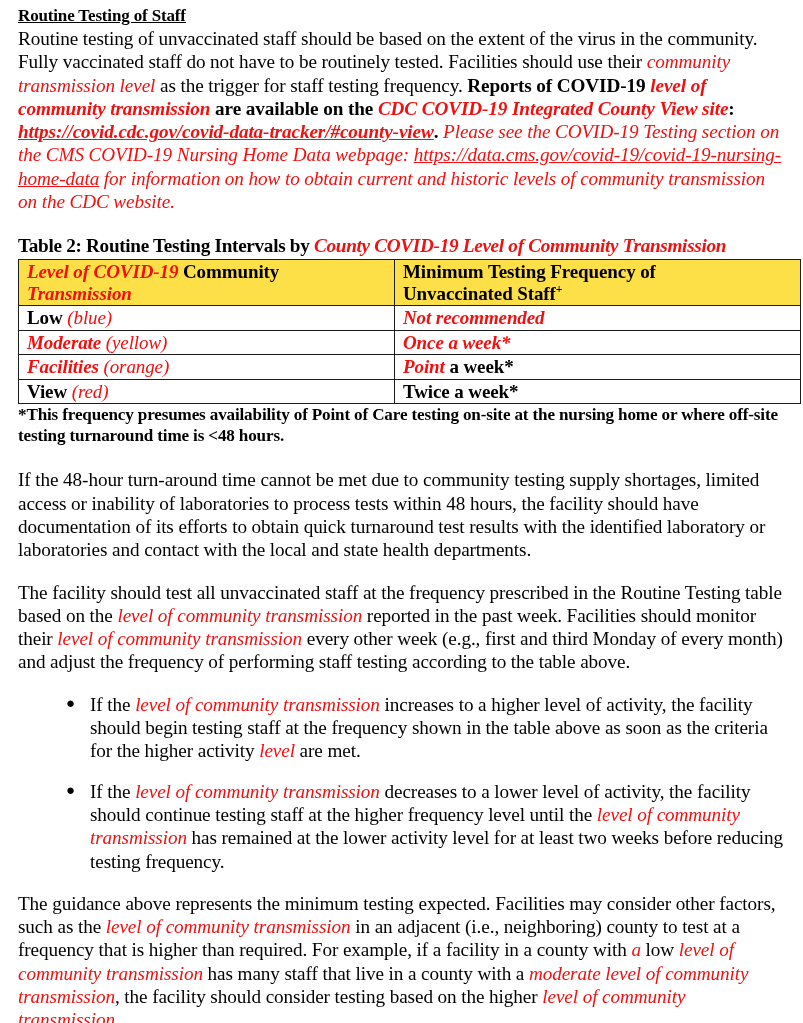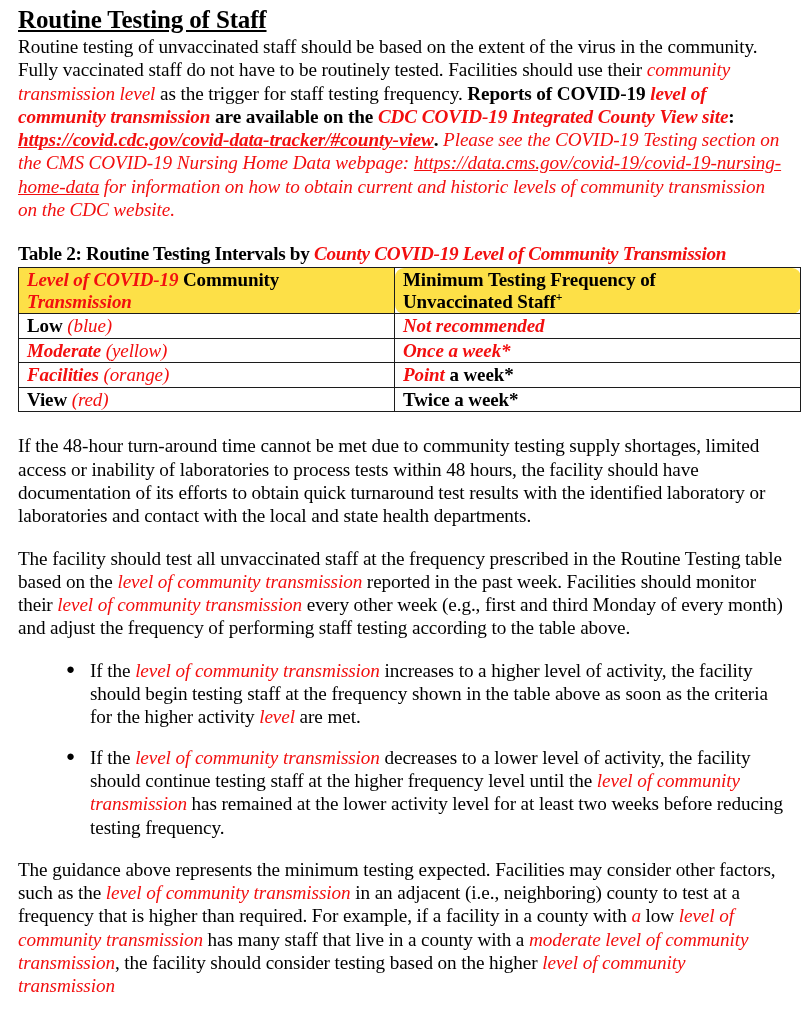--- a/index.html
+++ b/index.html
@@ -22,21 +22,21 @@
     box-sizing: border-box;
   }             
   .ri     { color: #f20f0f; font-style: italic; }
   .rbi    { color: #f20f0f; font-style: italic; font-weight: bold; }
   .b      { font-weight: bold; }
   .rbiu   { color: #f20f0f; font-style: italic; font-weight: bold; text-decoration: underline; }
   .riu    { color: #f20f0f; font-style: italic; text-decoration: underline; }
   sup.mk  { font-size: 0.62em; vertical-align: super; line-height: 0; font-weight: bold; }
 
   h1.doc-title {
-    font-size: 25px;
+    font-size: 17px;
     font-weight: bold;
     text-decoration: underline;
     margin: 0 0 1px 0;
     letter-spacing: -0.15px;
   }
 
   p.body-par {
     font-size: 19.2px;
     line-height: 23.3px;
     margin: 0;
@@ -65,21 +65,21 @@
     padding: 1px 0 1px 8px;
     vertical-align: top;
     line-height: 21.5px;
     letter-spacing: -0.1px;
   }
   table.t2 tr.hdr td {
     background: #fde047;
     font-weight: bold;
   }
   .col-a { width: 367px; }
-  .col-b { width: 397px; border-radius: 9px; }
+  .col-b { width: 397px; }
   td.indent-cell { padding-left: 22px; }
 
   .footnote {
     font-size: 17.1px;
     line-height: 20.5px;
     font-weight: bold;
     margin: 1px 0 0 0;
     letter-spacing: -0.15px;
   }
 
@@ -170,20 +170,21 @@
           <span class="ri">(red)</span>
         </td>
         <td>
           <span class="b">Twice a week*</span>
         </td>
       </tr>
     </tbody>
   </table>
 
 
+  <p class="footnote">*This frequency presumes availability of Point of Care testing on-site at the nursing home or where off-site testing turnaround time is &lt;48 hours.</p>
 
   <div class="gap-md"></div>
 
   <p class="body-par">If the 48-hour turn-around time cannot be met due to community testing supply shortages, limited access or inability of laboratories to process tests within 48 hours, the facility should have documentation of its efforts to obtain quick turnaround test results with the identified laboratory or laboratories and contact with the local and state health departments.</p>
 
   <div class="gap-sm"></div>
 
   <p class="body-par">
     <span>The facility should test all unvaccinated staff at the frequency prescribed in the Routine Testing table based on the </span><span class="ri">level of community transmission</span><span> reported in the past week. Facilities should monitor their </span><span class="ri">level of community transmission</span><span> every other week (e.g., first and third Monday of every month) and adjust the frequency of performing staff testing according to the table above.</span>
   </p>

